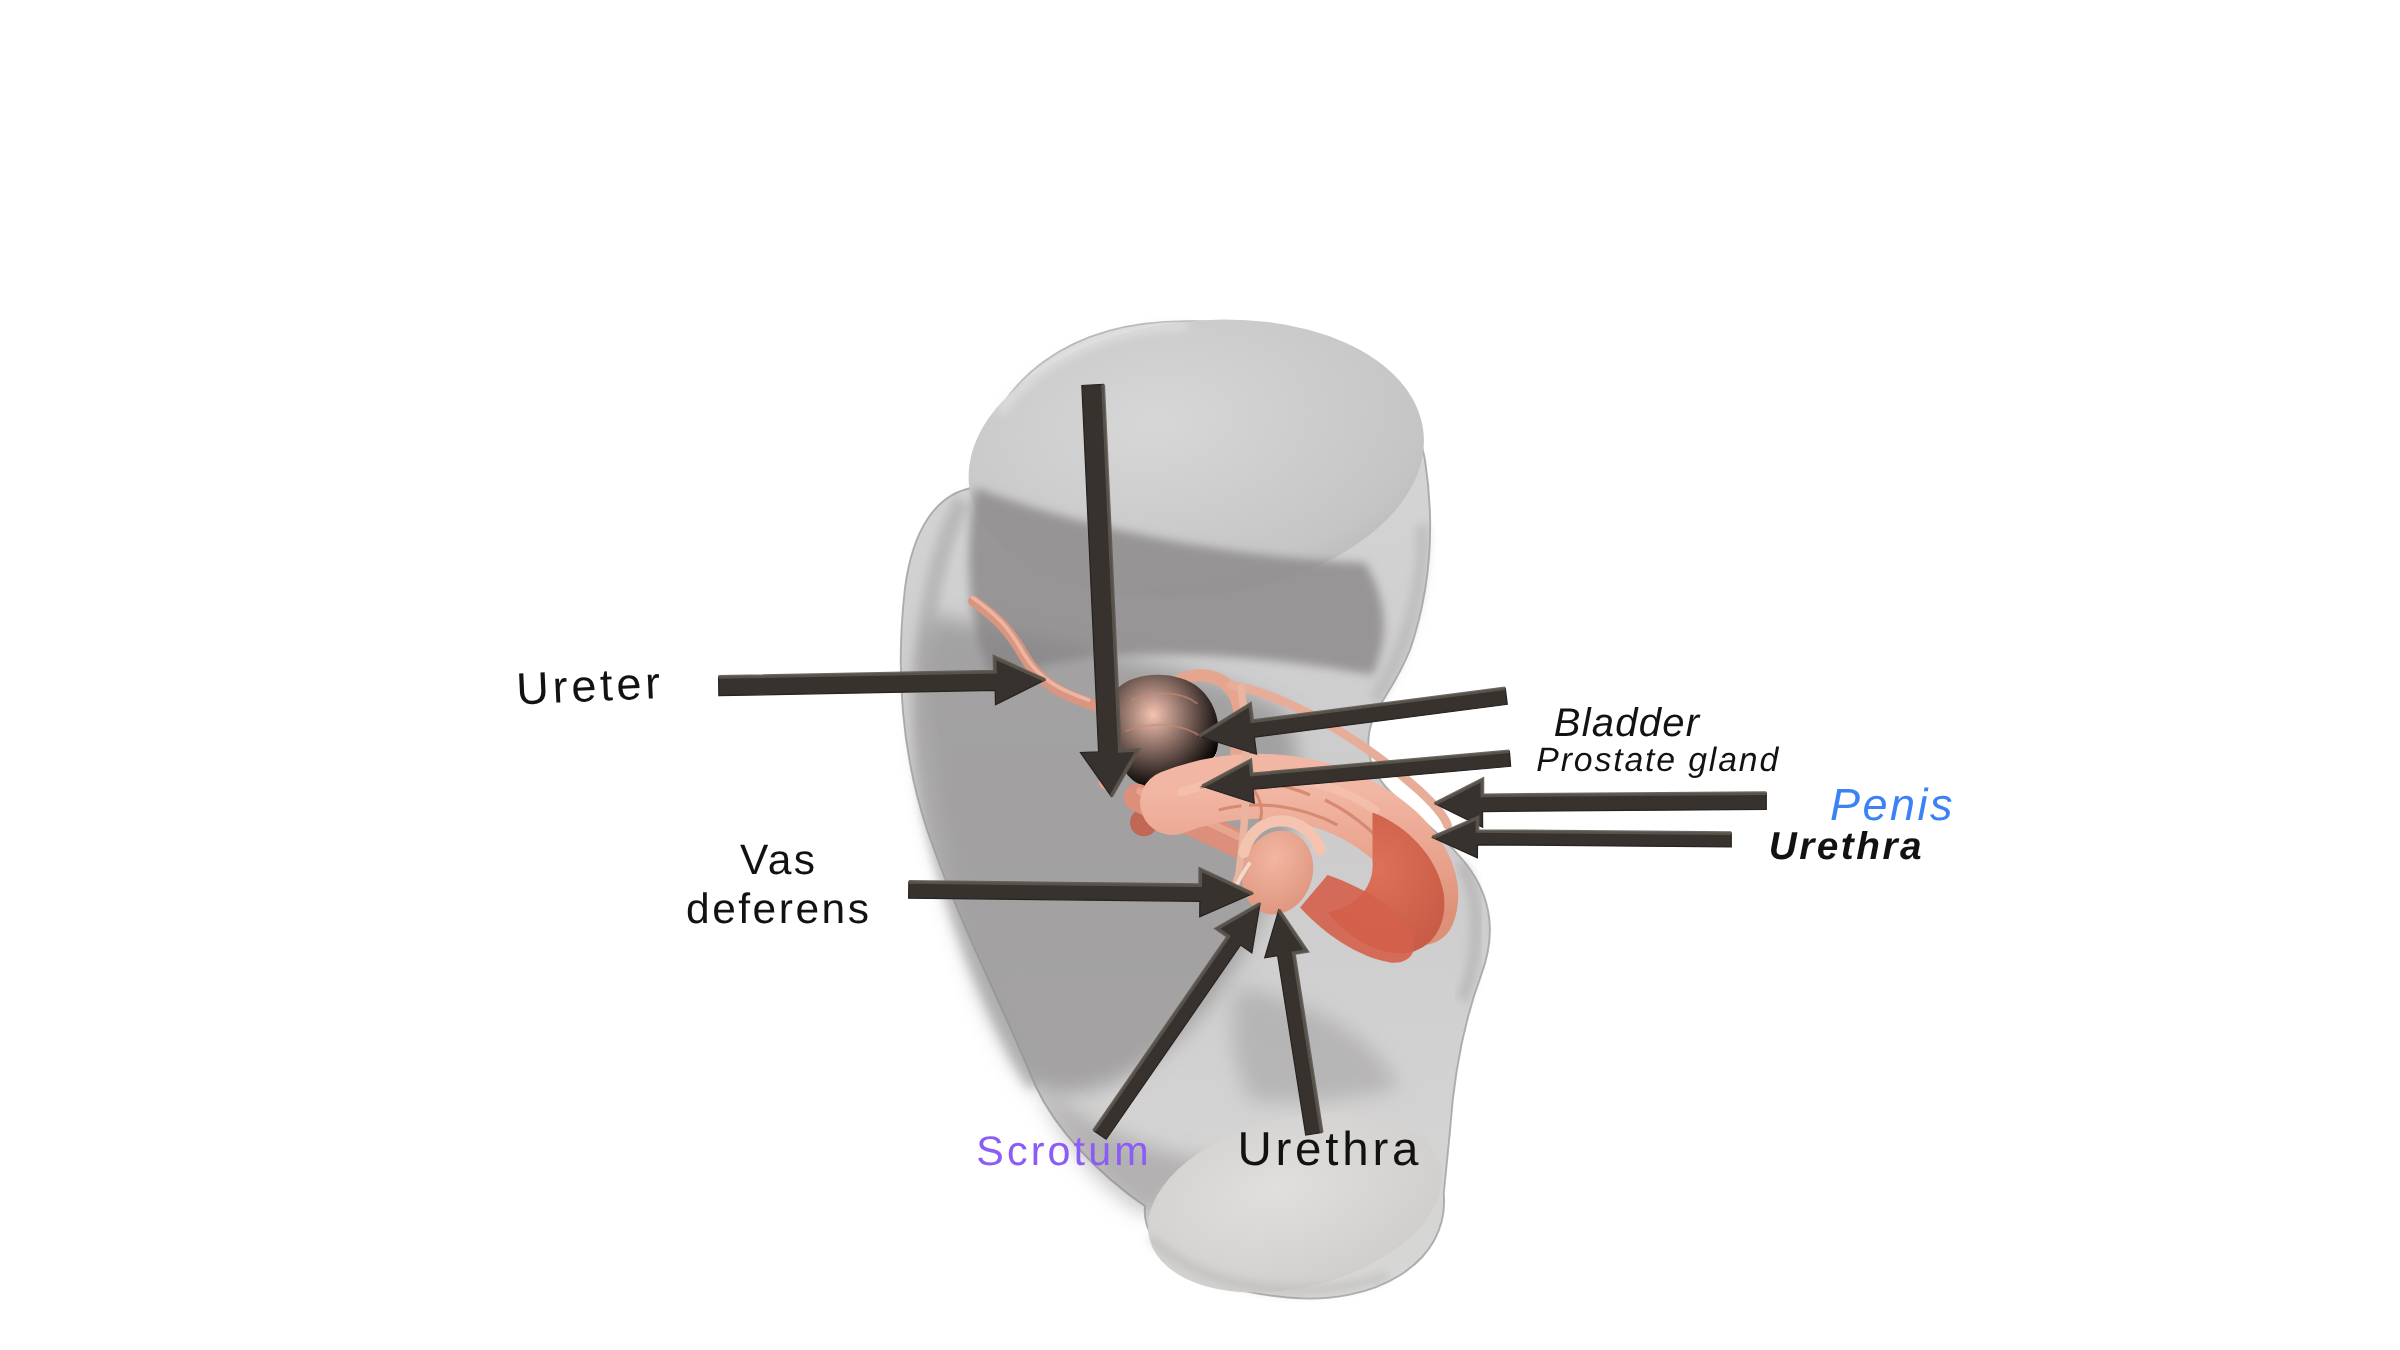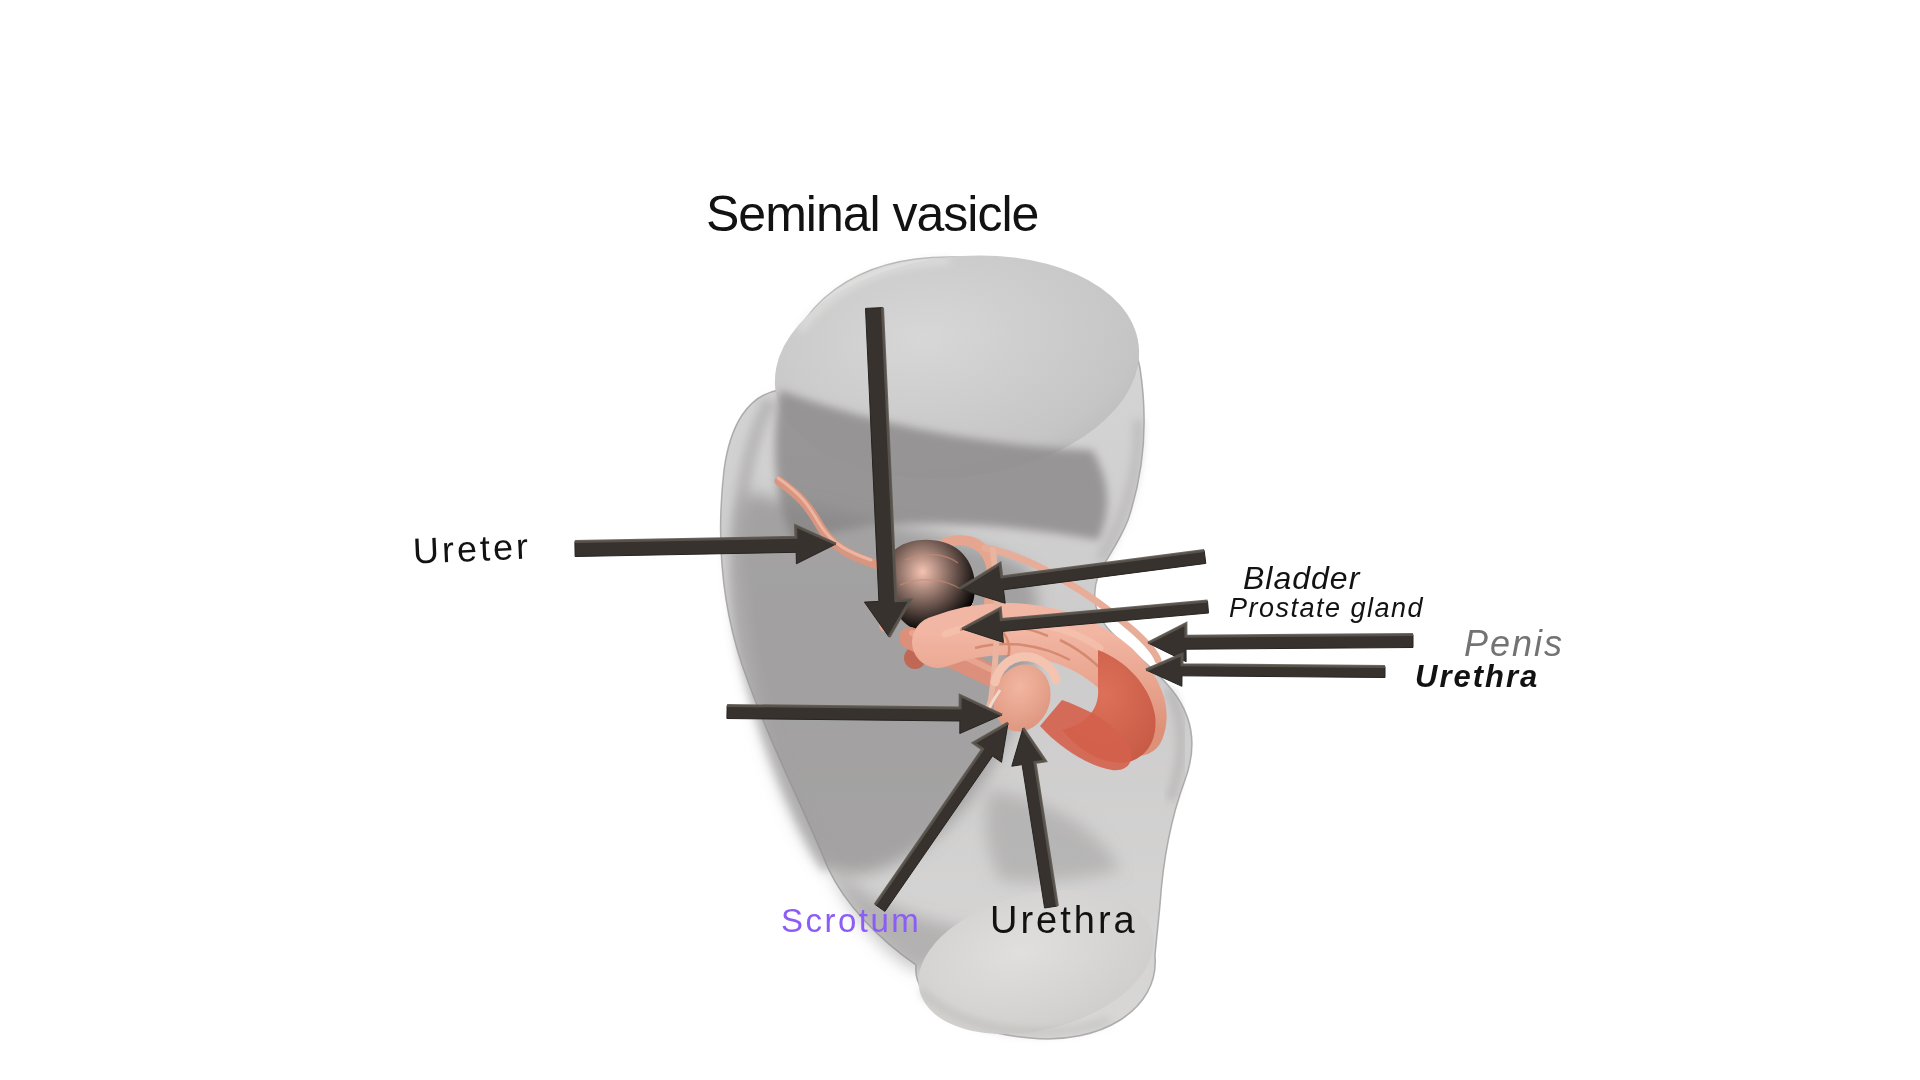--- a/index.html
+++ b/index.html
@@ -190,22 +190,22 @@
           <polygon points="884.9,911.4 992.5,756.0 1001.5,762.3 1008.0,723.0 973.5,742.9 982.6,749.2 875.1,904.6" fill="#37322e" stroke="#262321" stroke-width="1"></polygon>
           <polyline points="875.1,904.6 982.6,749.2 973.5,742.9 1008.0,723.0" fill="none" stroke="#5c564f" stroke-width="3" opacity="0.9"></polyline>
         </g>
         <g>
           <polygon points="1057.4,906.0 1035.0,762.6 1045.4,760.9 1023.0,728.0 1011.8,766.2 1022.1,764.6 1044.6,908.0" fill="#37322e" stroke="#262321" stroke-width="1"></polygon>
           <polyline points="1057.4,906.0 1035.0,762.6 1045.4,760.9 1023.0,728.0" fill="none" stroke="#5c564f" stroke-width="3" opacity="0.9"></polyline>
         </g>
       </g>
 </svg>
 
-<div class="label lbl-title" style="color: rgb(18, 18, 18);">Seminal vasicle</div>
 <div class="label lbl-ureter" style="color: rgb(18, 18, 18);">Ureter</div>
 <div class="label it lbl-bladder" style="color: rgb(18, 18, 18); margin-top: 20px;">Bladder</div>
 <div class="label it lbl-prostate" style="color: rgb(18, 18, 18);">Prostate gland</div>
-<div class="label it lbl-penis" style="color: #737373;">Penis</div>
+<div class="label it lbl-penis" style="color: #3b82f6;">Penis</div>
 <div class="label it lbl-urethra" style="color: rgb(18, 18, 18);">Urethra</div>
+<div class="label lbl-vas" style="color: rgb(18, 18, 18);">Vas deferens</div>
 <div class="label lbl-scrotum" style="color: #8b5cf6; margin-left: 24px;">Scrotum</div>
 <div class="label lbl-testis" style="color: rgb(18, 18, 18);">Urethra</div>
 
 </div>
 
 </body></html>

